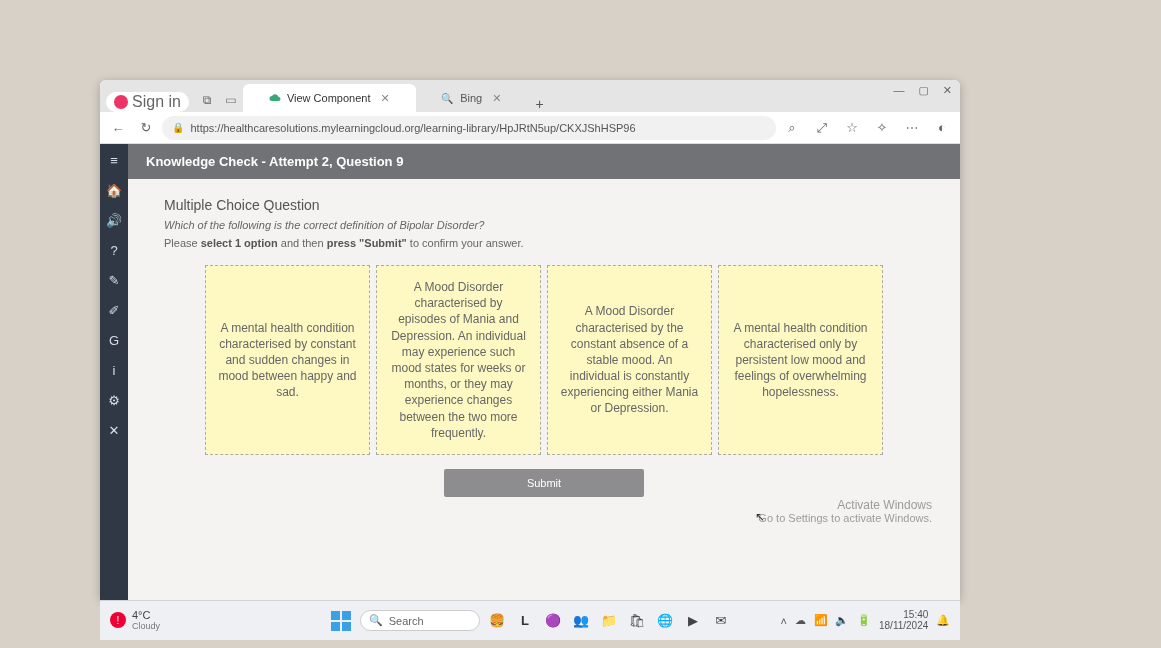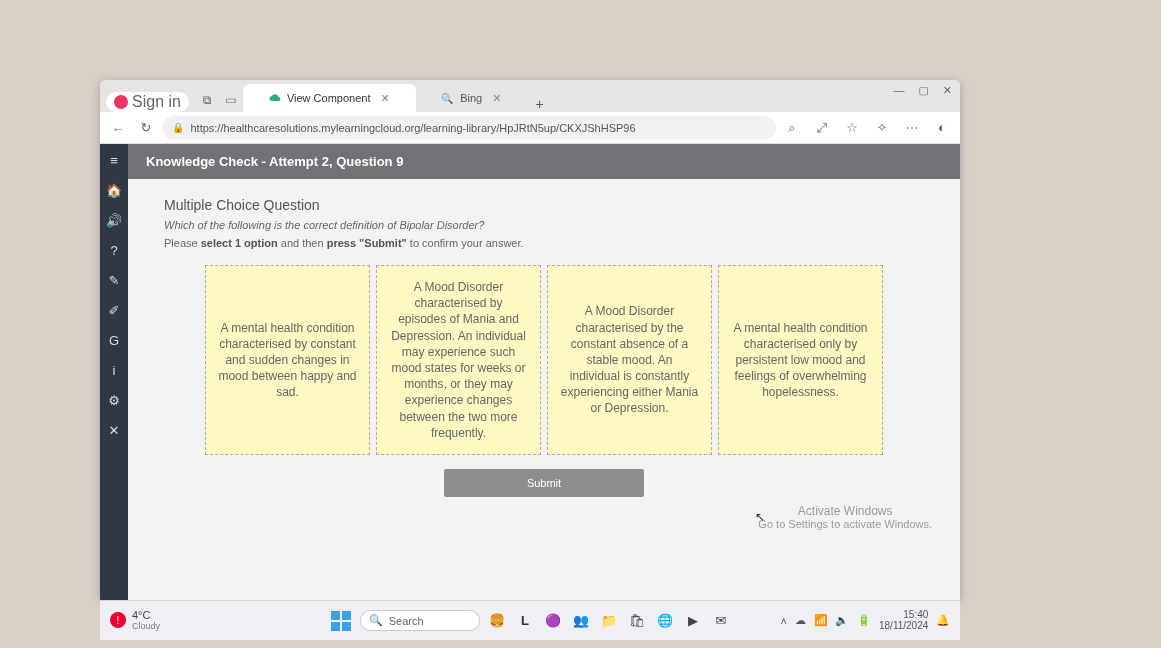--- a/index.html
+++ b/index.html
@@ -33,21 +33,21 @@
   .headerbar { background:#707275; color:#fff; padding:10px 18px; font-size:13px; font-weight:600;}
   .content { padding:18px 36px; color:#555; }
   .content h3 { font-size:14px; color:#555; font-weight:400; margin-bottom:6px;}
   .content .qtext { font-size:11px; color:#666; margin-bottom:6px;font-style:italic;}
   .content .instr { font-size:11px; color:#666; margin-bottom:16px;}
   .content .instr b { font-weight:600; color:#555;}
 
   .options { display:flex; gap:6px; justify-content:center; margin:0 auto; }
   .optcard { width:165px; height:190px; border:1px dashed #aaa; display:flex; align-items:center; justify-content:center; padding:12px; text-align:center; font-size:12px; color:#666; line-height:1.35; cursor:pointer; background:#fef9c3;}
   .submitbtn { display:block; margin:14px auto 0; width:200px; height:28px; background:#8d8d90; color:#fff; font-size:11px; border:none; border-radius:2px; cursor:pointer;}
-  .activate { position:absolute; right:28px; bottom:70px; text-align:center; color:#9b9b9b; font-size:11px;}
+  .activate { position:absolute; right:28px; bottom:76px; text-align:right; color:#9b9b9b; font-size:11px;}
   .activate .t1 { font-size:12px;}
   .cursor { position:absolute; left:655px; top:430px; font-size:12px; color:#333; pointer-events:none;}
 
   
   .taskbar { position:absolute; left:100px; top:600px; width:860px; height:40px; background:#eef0f4; border-top:1px solid #d0d3d9; display:flex; align-items:center; padding:0 10px; font-size:11px; color:#444;}
   .weather { display:flex; align-items:center; gap:6px;}
   .weather .wicon { width:16px; height:16px; border-radius:50%; background:#e03; display:flex; align-items:center; justify-content:center; color:#fff; font-size:10px;}
   .weather .wtxt { line-height:1.05;}
   .center { position:absolute; left:50%; transform:translateX(-50%); display:flex; align-items:center; gap:6px;}
   .startbtn { width:26px; height:26px; display:grid; grid-template-columns:1fr 1fr; grid-template-rows:1fr 1fr; gap:2px; padding:3px; border-radius:4px;}

